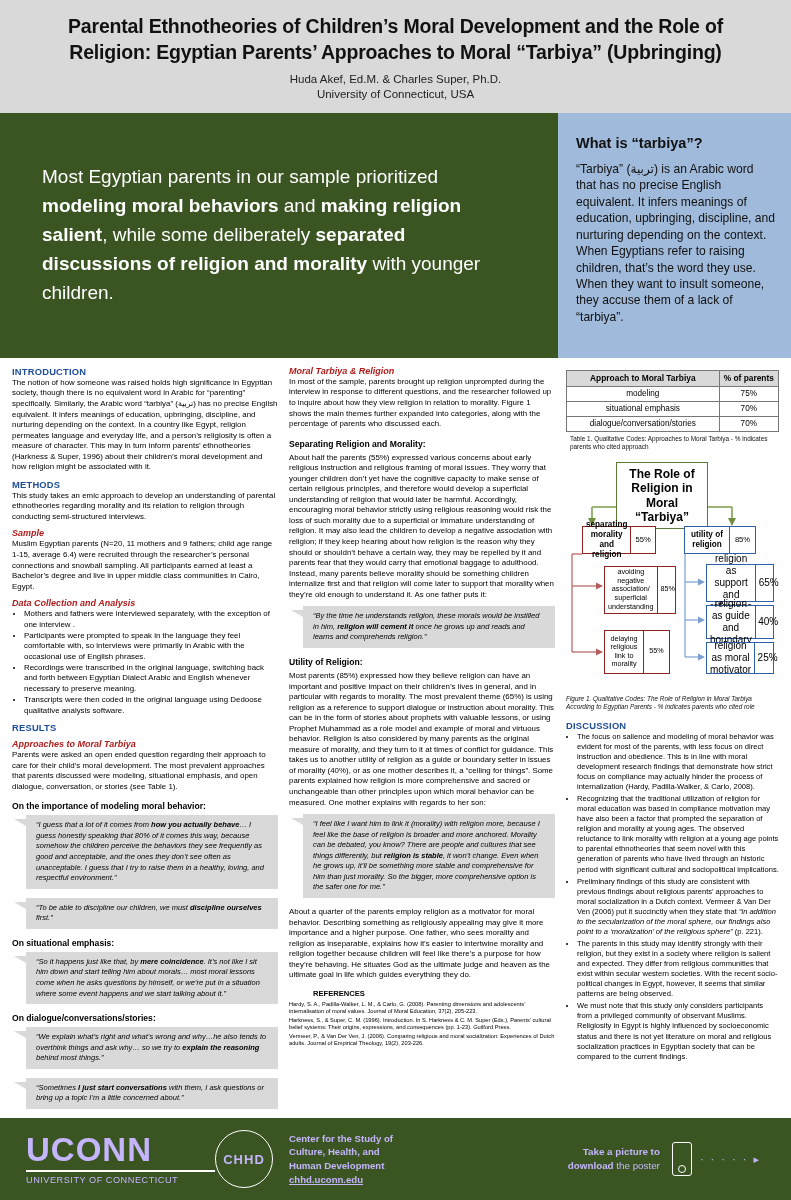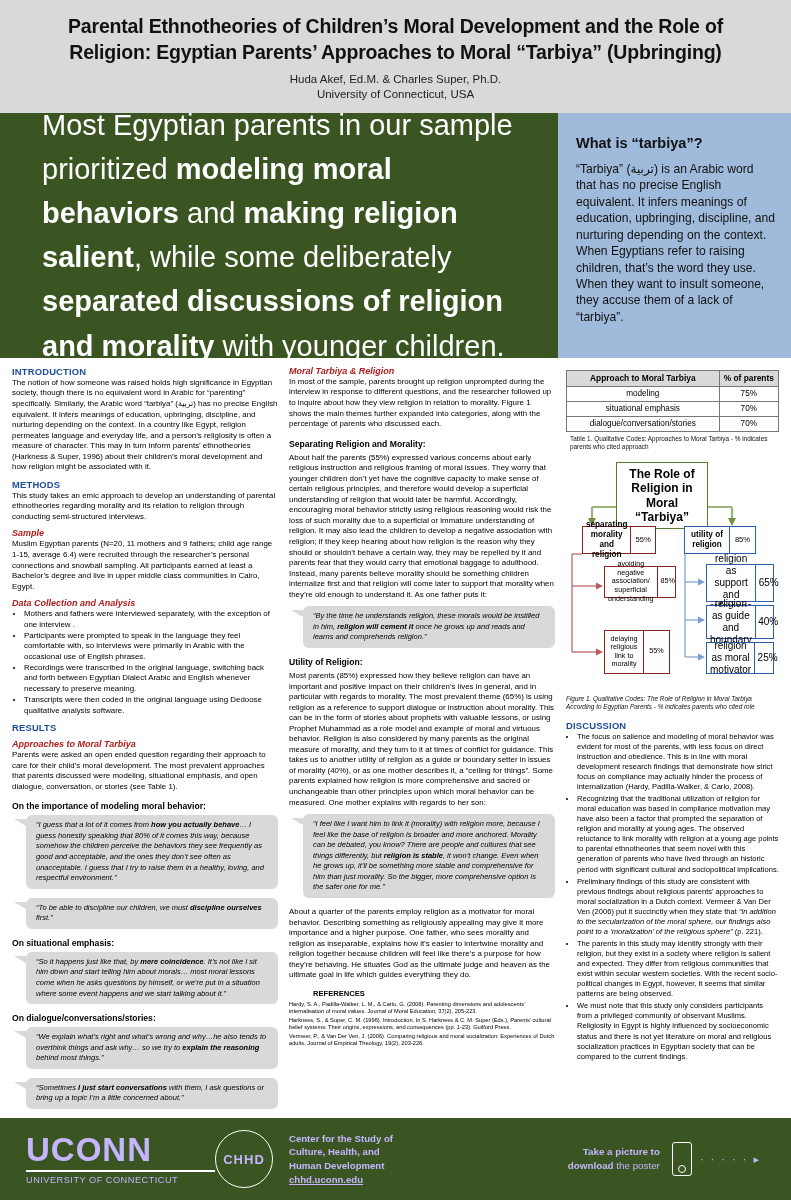--- a/index.html
+++ b/index.html
@@ -26,21 +26,21 @@
   .authors { font-size:11.5px; line-height:1.35; color:#222; }
   .affil { font-size:11.5px; line-height:1.35; color:#222; }
 
   
   .hero { display:flex; height:245px; }
   .hero-green {
     flex:0 0 558px; background:#3a5422; color:#fff;
     display:flex; align-items:center; padding:0 40px 0 42px;
   }
   .hero-green p {
-    margin:0; font-size:29px; line-height:1.52; font-weight:300;
+    margin:0; font-size:19px; line-height:1.52; font-weight:300;
   }
   .hero-green b { font-weight:bold; }
   .hero-blue {
     flex:1; background:#9fbada; padding:22px 16px 10px 18px; color:#111;
   }
   .hero-blue h2 { margin:0 0 10px 0; font-size:14.5px; font-weight:bold; }
   .hero-blue p { margin:0; font-size:12.1px; line-height:1.36; }
 
   
   .columns { display:flex; padding:8px 12px 0 12px; gap:11px; height:765px; }
@@ -64,21 +64,20 @@
     font-size:7.9px; line-height:1.335; margin:0 0 6px 0; text-align:left;
   }
   ul.body { margin:0 0 6px 0; padding-left:12px; }
   ul.body li { font-size:7.9px; line-height:1.335; margin-bottom:0.5px; }
 
   
   .quote {
     position:relative; background:#d9d9d9; margin:0 0 9px 14px;
     padding:5px 9px 5px 10px; font-size:7.5px; line-height:1.41;
     font-style:italic;
-    border-radius:6px;
   }
   .quote:before {
     content:""; position:absolute; left:-12px; top:4px;
     border-top:7px solid #d9d9d9; border-left:12px solid transparent;
   }
   .quote b { font-weight:bold; font-style:italic; }
 
   .refs-head { font-size:7.6px; font-weight:bold; margin:8px 0 3px 0;padding-left:24px; }
   p.ref { font-size:5.7px; line-height:1.32; margin:0 0 1px 0; text-indent:0; }
 
@@ -291,21 +290,21 @@
         <div class="node l1red" style="left:16px; top:66px; width:74px; height:28px;">
           <div class="lbl">separating morality and religion</div>
           <div class="pct">55%</div>
         </div>
 
         <div class="node l1blue" style="left:118px; top:66px; width:72px; height:28px;">
           <div class="lbl">utility of religion</div>
           <div class="pct">85%</div>
         </div>
 
-        <div class="node l2red" style="left:38px; top:106px; width:72px; height:32px;">
+        <div class="node l2red" style="left:38px; top:106px; width:72px; height:48px;">
           <div class="lbl">avoiding negative association/ superficial understanding</div>
           <div class="pct">85%</div>
         </div>
 
         <div class="node l2red" style="left:38px; top:170px; width:66px; height:44px;">
           <div class="lbl">delaying religious link to morality</div>
           <div class="pct">55%</div>
         </div>
 
         <div class="node l2blue" style="left:140px; top:104px; width:68px; height:38px;">

